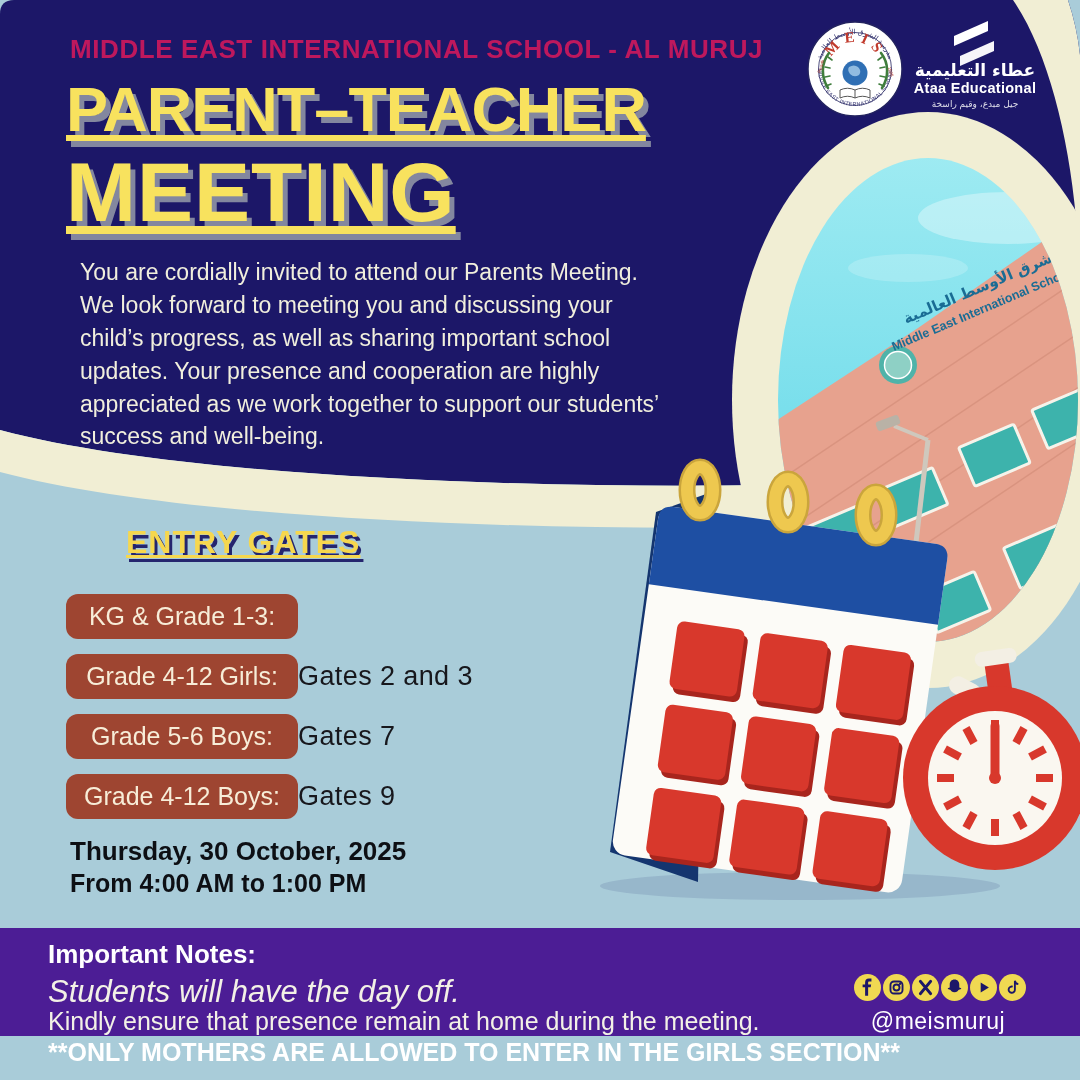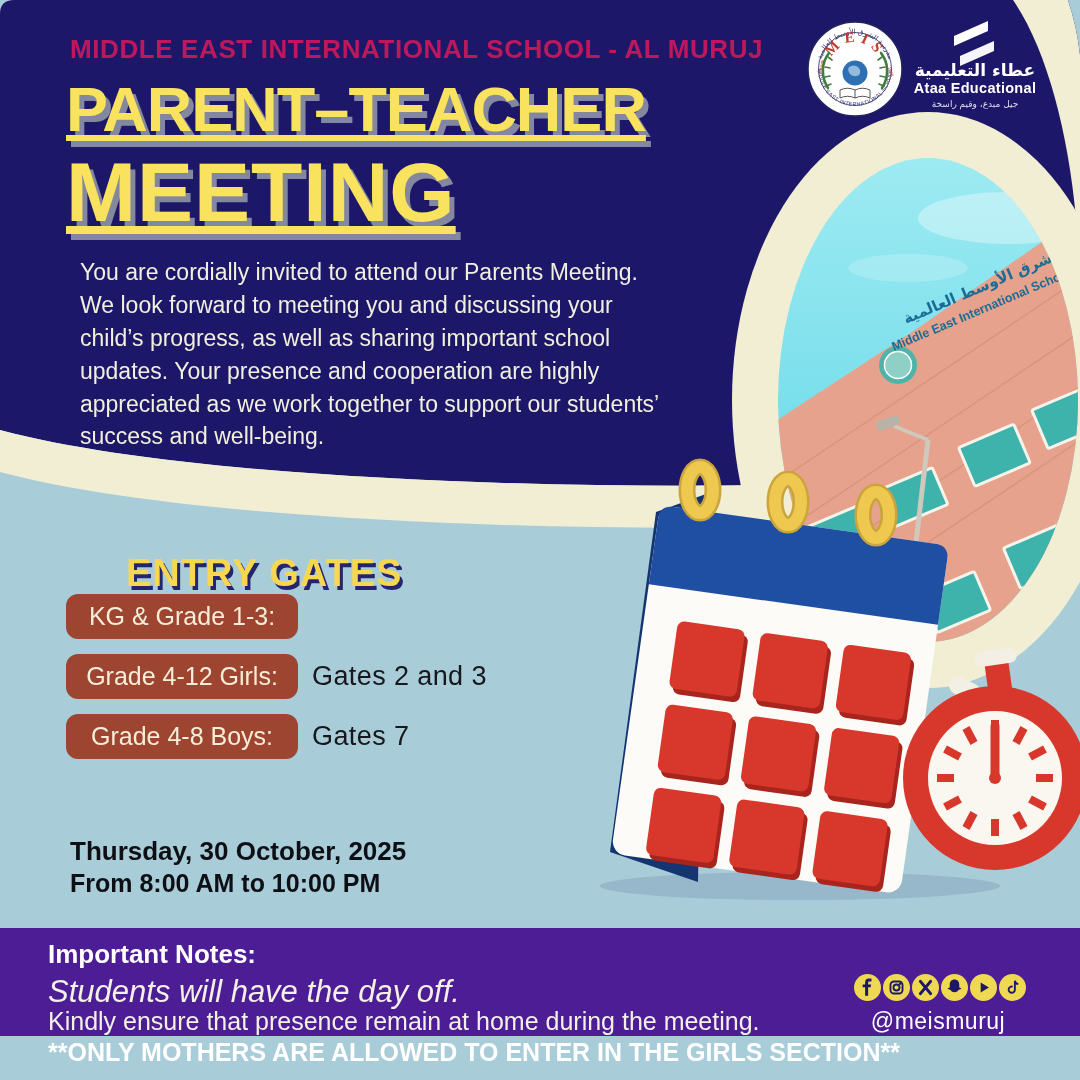--- a/index.html
+++ b/index.html
@@ -22,24 +22,24 @@
   }
   .title1{left:66px;top:78px;font-size:63px;letter-spacing:-1px;}
   .title2{left:66px;top:150px;font-size:84px;letter-spacing:1px;}
   .invitation{
     left:68px;top:256px;width:596px;color:#f1efdd;font-size:23px;
     line-height:1.43;font-weight:400;margin-left:12px;
   }
 
   
   .entry-heading{
-    left:126px;top:552px;color:#f6d74e;font-size:38px;font-weight:800;
-    letter-spacing:1px;text-shadow:3px 4px 0 #25256e;
-  }
-  .gate-row{left:66px;display:flex;align-items:center;gap:14px;height:46px;}
+    left:126px;top:524px;color:#f6d74e;font-size:32px;font-weight:800;
+    letter-spacing:1px;text-shadow:3px 4px 0 #25256e;text-decoration:underline;
+  }
+  .gate-row{left:66px;display:flex;align-items:center;height:46px;}
   .gate-badge{
     width:232px;background:#9e4531;color:#f7edd8;font-size:25px;
     text-align:center;padding:8px 0;border-radius:12px;
   }
   .gate-value{font-size:27px;color:#17171c;font-weight:500;letter-spacing:.4px;}
 
   .date-line{left:70px;top:836px;font-size:26px;font-weight:700;color:#0d0f14;}
   .time-line{left:70px;top:869px;font-size:25px;font-weight:600;color:#0d0f14;}
 
   
@@ -235,26 +235,30 @@
   <div class="abs entry-heading">ENTRY GATES</div>
 
   <div class="abs gate-row" style="top:593px">
     <div class="gate-badge">KG &amp; Grade 1-3:</div>
   </div>
   <div class="abs gate-row" style="top:653px">
     <div class="gate-badge">Grade 4-12 Girls:</div>
     <div class="gate-value">Gates 2 and 3</div>
   </div>
   <div class="abs gate-row" style="top:713px">
-    <div class="gate-badge">Grade 4-8 Boys:</div>
+    <div class="gate-badge">Grade 5-6 Boys:</div>
     <div class="gate-value">Gates 7</div>
   </div>
+  <div class="abs gate-row" style="top:773px">
+    <div class="gate-badge">Grade 4-12 Boys:</div>
+    <div class="gate-value">Gates 9</div>
+  </div>
 
   <div class="abs date-line">Thursday, 30 October, 2025</div>
-  <div class="abs time-line">From 8:00 AM to 10:00 PM</div>
+  <div class="abs time-line">From 4:00 AM to 1:00 PM</div>
 
   <div class="abs footer">
     <div class="abs note-head">Important Notes:</div>
     <div class="abs note1">Students will have the day off.</div>
     <div class="abs note2">Kindly ensure that presence remain at home during the meeting.</div>
     <div class="abs note3">**ONLY MOTHERS ARE ALLOWED TO ENTER IN THE GIRLS SECTION**</div>
 
     <div class="abs socials">
       <svg class="sic" viewBox="0 0 26 26">
         <circle cx="13" cy="13" r="13" fill="#f0d952"></circle>

